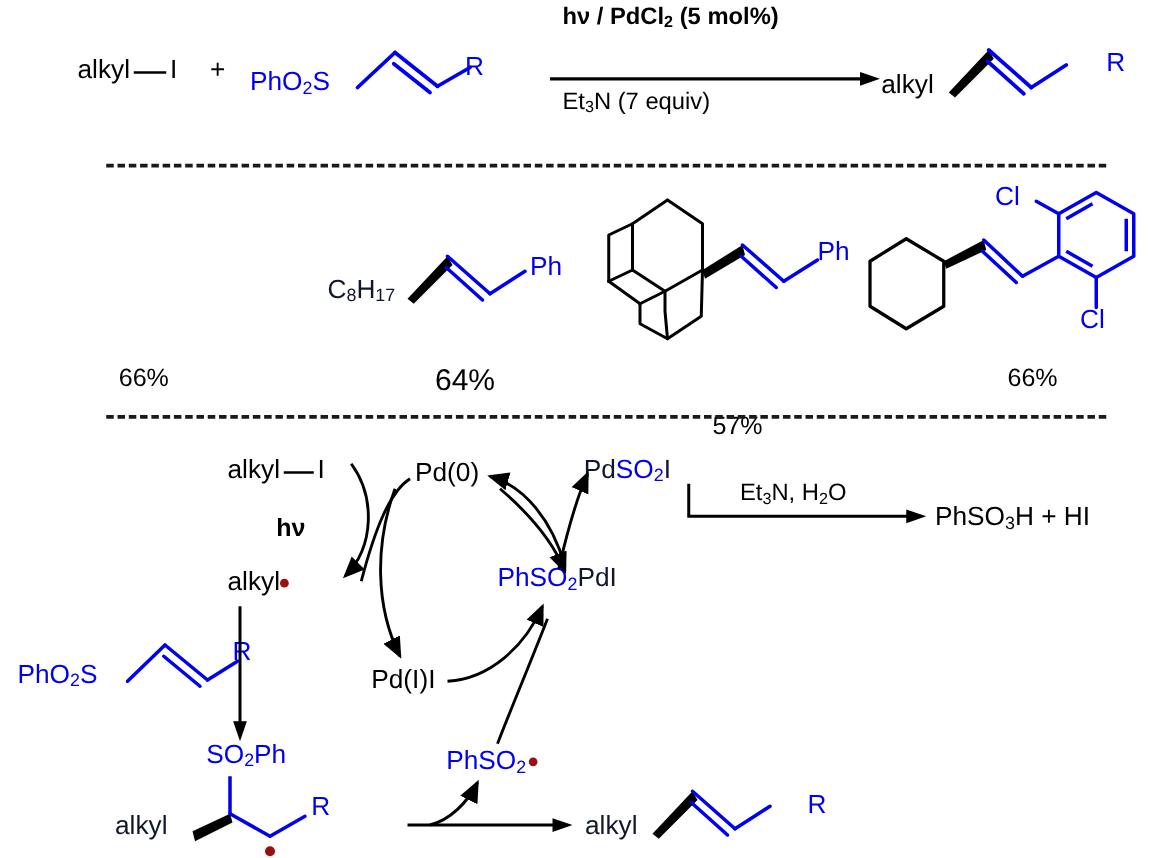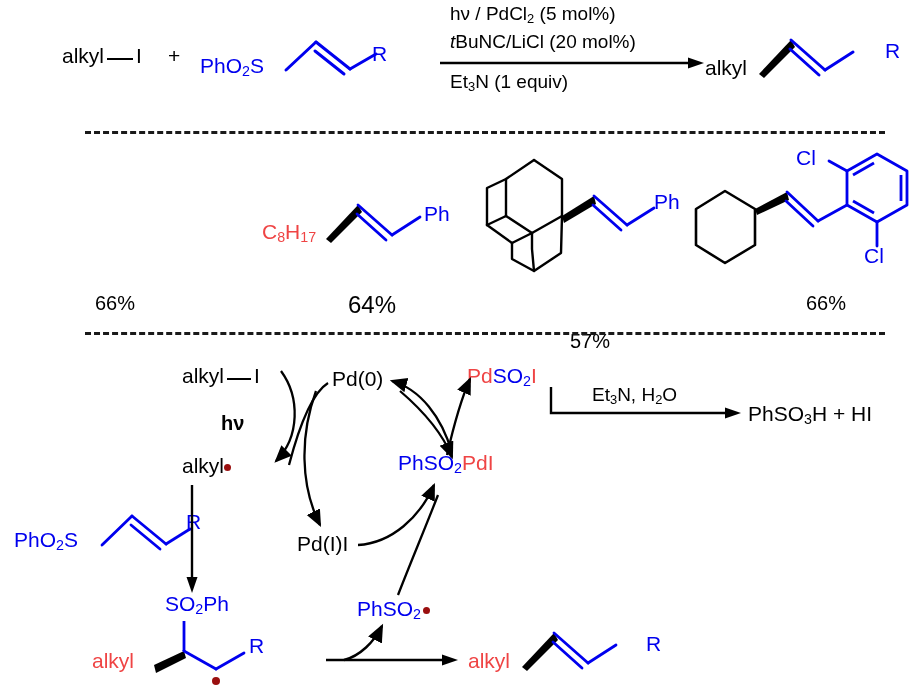--- a/index.html
+++ b/index.html
@@ -13,21 +13,21 @@
     color: #000000;
     overflow: hidden;
   }
   .abs { position: absolute; }
   .lbl {
     white-space: nowrap;
     line-height: 1;
     font-family: "Liberation Sans", sans-serif;
   }
   .blue { color: #0000ee; }
-  .black { color: #ef4444; }
+  .black { color: #0f172a; }
   sub { font-size: 0.68em; vertical-align: -0.22em; }
   .italic { font-style: italic; }
   .bold { font-weight: bold; }
 
   
   .sep {
     border-top: 3px dashed #1a1a1a;
     height: 0;
   }
 
@@ -66,32 +66,29 @@
         <line x1="2" y1="42" x2="32" y2="14"></line>
         <line x1="32" y1="14" x2="66" y2="41"></line>
         <line x1="31" y1="23" x2="60" y2="46"></line>
         <line x1="66" y1="41" x2="92" y2="26"></line>
       </g>
     </svg>
     <div class="abs lbl blue" style="left:172px;top:15px;font-size:21px;">R</div>
   </div>
 
   <div class="abs" style="left:420px;top:0px;width:285px;height:122px;">
-    <div class="abs lbl" style="left:30px;top:4px;font-size:19px;">
+    <div class="abs lbl" style="left:30px;top:4px;font-size:19px;font-weight:bold;">
       <span>hν / PdCl</span><sub>2</sub><span> (5 mol%)</span>
-    </div>
-    <div class="abs lbl" style="left:30px;top:32px;font-size:19px;">
-      <span class="italic">t</span><span>BuNC/LiCl (20 mol%)</span>
     </div>
     <svg class="abs" style="left:20px;top:56px;" width="266" height="14">
       <line x1="0" y1="7" x2="248" y2="7" stroke="#000" stroke-width="2.6"></line>
       <polygon points="248,1.5 264,7 248,12.5" fill="#000"></polygon>
     </svg>
     <div class="abs lbl" style="left:30px;top:72px;font-size:19px;">
-      <span>Et</span><sub>3</sub><span>N (1 equiv)</span>
+      <span>Et</span><sub>3</sub><span>N (7 equiv)</span>
     </div>
   </div>
 
   <div class="abs" style="left:705px;top:22px;width:200px;height:66px;">
     <div class="abs lbl" style="left:0px;top:35px;font-size:21px;">alkyl</div>
     <svg class="abs" style="left:52px;top:4px;" width="130" height="62" viewBox="0 0 130 62">
       <polygon points="2,48 34,14 38,21 7,52" fill="#000"></polygon>
       <g stroke="#0000ee" stroke-width="3" fill="none" stroke-linecap="round">
         <line x1="34" y1="14" x2="68" y2="44"></line>
         <line x1="33" y1="23" x2="62" y2="49"></line>

